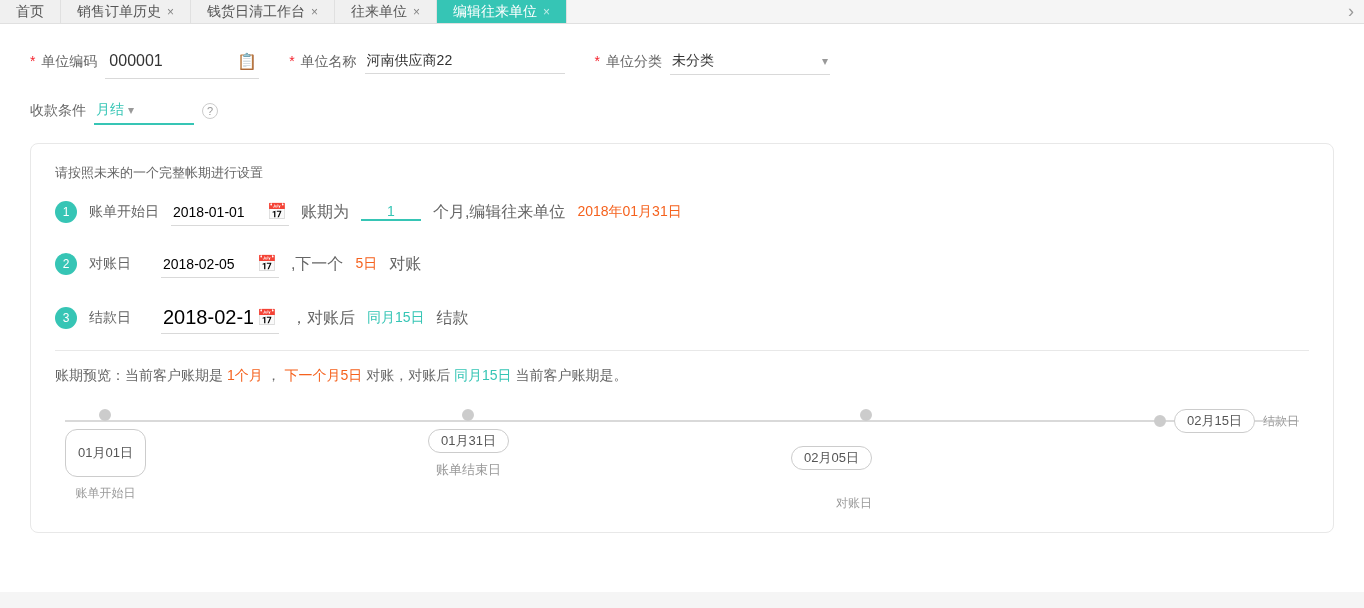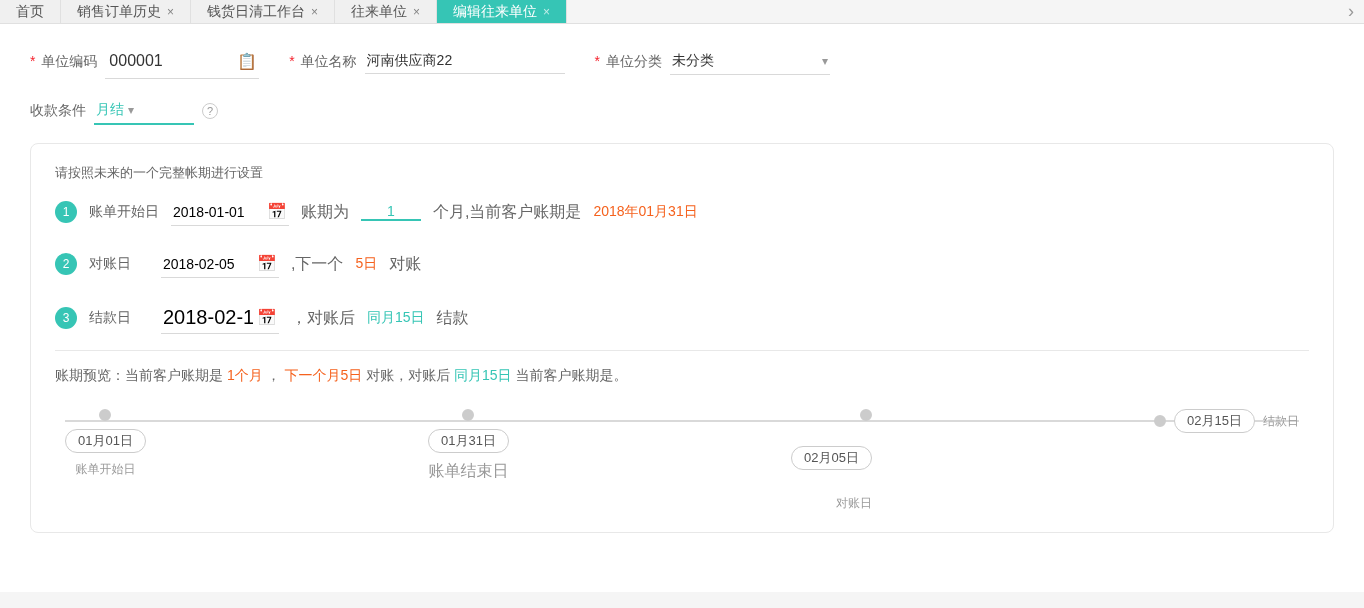--- a/index.html
+++ b/index.html
@@ -332,21 +332,21 @@
       <div class="step-number">
         <span>1</span>
       </div>
       <span class="step-label">账单开始日</span>
       <div class="step-date-input">
         <input type="text" value="2018-01-01" style="width: 90px; border: none; outline: none; font-size: 14px;">
         <span class="calendar-icon">📅</span>
       </div>
       <span class="step-desc">账期为</span>
       <input class="step-inline-input" type="text" value="1" style="">
-      <span class="step-desc">个月,当前客户账期是</span>
+      <span class="step-desc">个月,编辑往来单位</span>
       <span class="highlight-orange">2018年01月31日</span>
     </div>
 
     <div class="step-row">
       <div class="step-number">
         <span>2</span>
       </div>
       <span class="step-label">对账日</span>
       <div class="step-date-input">
         <input type="text" value="2018-02-05" style="width: 90px; border: none; outline: none; font-size: 14px;">
@@ -381,32 +381,32 @@
         <span class="highlight-teal">同月15日</span>
         <span>当前客户账期是。</span>
       </div>
 
       <div style="position:relative; padding: 0 10px;">
         <div style="position:absolute; top:11px; left:10px; right:10px; height:2px; background:#d9d9d9; z-index:0;"></div>
         <div style="display:flex; justify-content:space-between; position:relative; z-index:1; align-items:flex-start;">
 
           <div style="display:flex;flex-direction:column;align-items:center;gap:8px;">
             <div style="width:12px;height:12px;border-radius:50%;background:#ccc;border:2px solid #ccc;"></div>
-            <div style="background:#fff;border:1px solid #ccc;border-radius:12px;padding:2px 12px;font-size:13px;color:#555;">
+            <div style="background:#fff;border:1px solid #ccc;border-radius:12px;padding:14px 12px;font-size:13px;color:#555;">
               <span>01月01日</span>
             </div>
             <span style="font-size:12px;color:#999;">账单开始日</span>
           </div>
 
           <div style="display:flex;flex-direction:column;align-items:center;gap:8px;">
             <div style="width:12px;height:12px;border-radius:50%;background:#ccc;border:2px solid #ccc;"></div>
             <div style="background:#fff;border:1px solid #ccc;border-radius:12px;padding:2px 12px;font-size:13px;color:#555;">
               <span>01月31日</span>
             </div>
-            <span style="font-size:16px;color:#999;">账单结束日</span>
+            <span style="font-size:13px;color:#999;">账单结束日</span>
           </div>
 
           <div style="display:flex;flex-direction:column;align-items:flex-end;gap:25px;">
             <div style="width:12px;height:12px;border-radius:50%;background:#ccc;border:2px solid #ccc;"></div>
             <div style="background:#fff;border:1px solid #ccc;border-radius:12px;padding:2px 12px;font-size:13px;color:#555;">
               <span>02月05日</span>
             </div>
             <span style="font-size:12px;color:#999;">对账日</span>
           </div>
 

